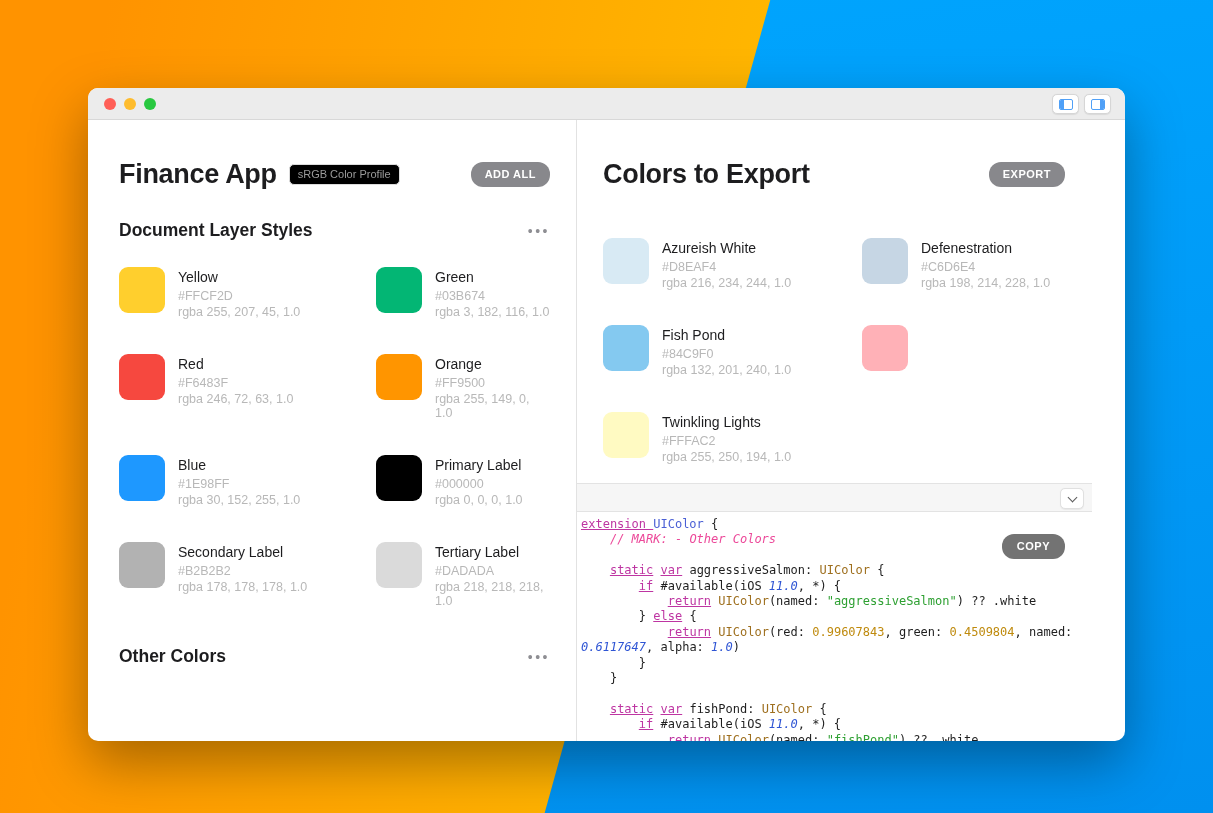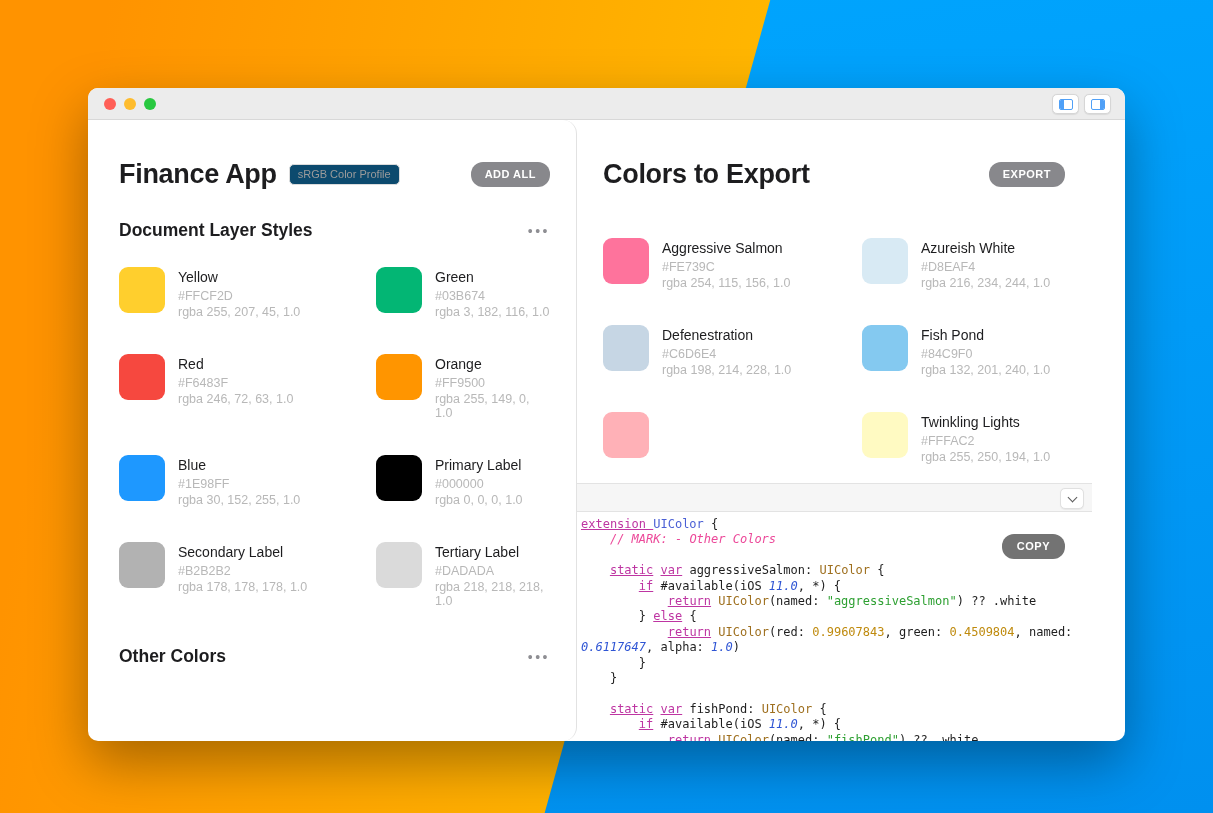--- a/index.html
+++ b/index.html
@@ -20,27 +20,27 @@
   .tb-buttons { position:absolute; right:14px; top:6px; display:flex; gap:5px; }
   .tb-btn { width:27px; height:20px; background:#fff; border:1px solid #D6D6D6; border-radius:5px;
             display:flex; align-items:center; justify-content:center; box-shadow:0 .5px 1px rgba(0,0,0,.08); }
   .pane-ico { width:14px; height:11px; border:1.5px solid #4FA0F7; border-radius:2px; position:relative; overflow:hidden; }
   .pane-ico span { position:absolute; top:0; bottom:0; width:4px; background:#4FA0F7; }
   .pane-ico.left span { left:0; }
   .pane-ico.right span { right:0; }
 
   
   .content { display:flex; height:621px; }
-  .panel-left { width:489px; border-right:1px solid #E2E2E2; padding:36px 26px 0 31px;border-radius:14px; }
+  .panel-left { width:489px; border-right:1px solid #E2E2E2; padding:36px 26px 0 31px; }
   .panel-right { width:515px; display:flex; flex-direction:column; }
 
   .panel-header { display:flex; align-items:center; height:36px; margin-bottom:28px; }
   .panel-title { font-size:27px; font-weight:700; color:#1D1D1F; letter-spacing:-.3px; }
   .badge { margin-left:12px; font-size:11px; color:#9B9B9B; border:1px solid #DCDCDC;
-           border-radius:5px; padding:3px 8px 4px; background:#0c4a6e; white-space:nowrap; }
+           border-radius:5px; padding:3px 8px 4px; background:#000000; white-space:nowrap; }
   .pill-btn { margin-left:auto; background:#88888C; color:#fff; border:none; font-family:inherit;
               font-size:11px; font-weight:700; letter-spacing:.5px; padding:6px 14px 7px;
               border-radius:12px; cursor:pointer; }
 
   .section-header { display:flex; align-items:center; margin-bottom:26px; }
   .section-title { font-size:17.5px; font-weight:700; color:#1D1D1F; }
   .dots { margin-left:auto; color:#8E8E93; font-size:14px; letter-spacing:2.5px; cursor:pointer; line-height:1; }
 
   .color-grid { display:grid; grid-template-columns:257px 1fr; row-gap:35px; }
   .color-item { display:flex; cursor:pointer; }
@@ -205,28 +205,20 @@
 
     <div class="panel-right">
       <div class="export-area">
         <div class="panel-header">
           <span class="panel-title">Colors to Export</span>
           <button class="pill-btn">EXPORT</button>
         </div>
 
         <div class="export-grid">
 
-            <div class="color-item">
-              <div class="swatch" style="background: rgb(254, 115, 156);"></div>
-              <div class="color-text">
-                <div class="color-name">Aggressive Salmon</div>
-                <div class="color-hex">#FE739C</div>
-                <div class="color-rgba">rgba 254, 115, 156, 1.0</div>
-              </div>
-            </div>
 
             <div class="color-item">
               <div class="swatch" style="background: rgb(216, 234, 244);"></div>
               <div class="color-text">
                 <div class="color-name">Azureish White</div>
                 <div class="color-hex">#D8EAF4</div>
                 <div class="color-rgba">rgba 216, 234, 244, 1.0</div>
               </div>
             </div>
 

